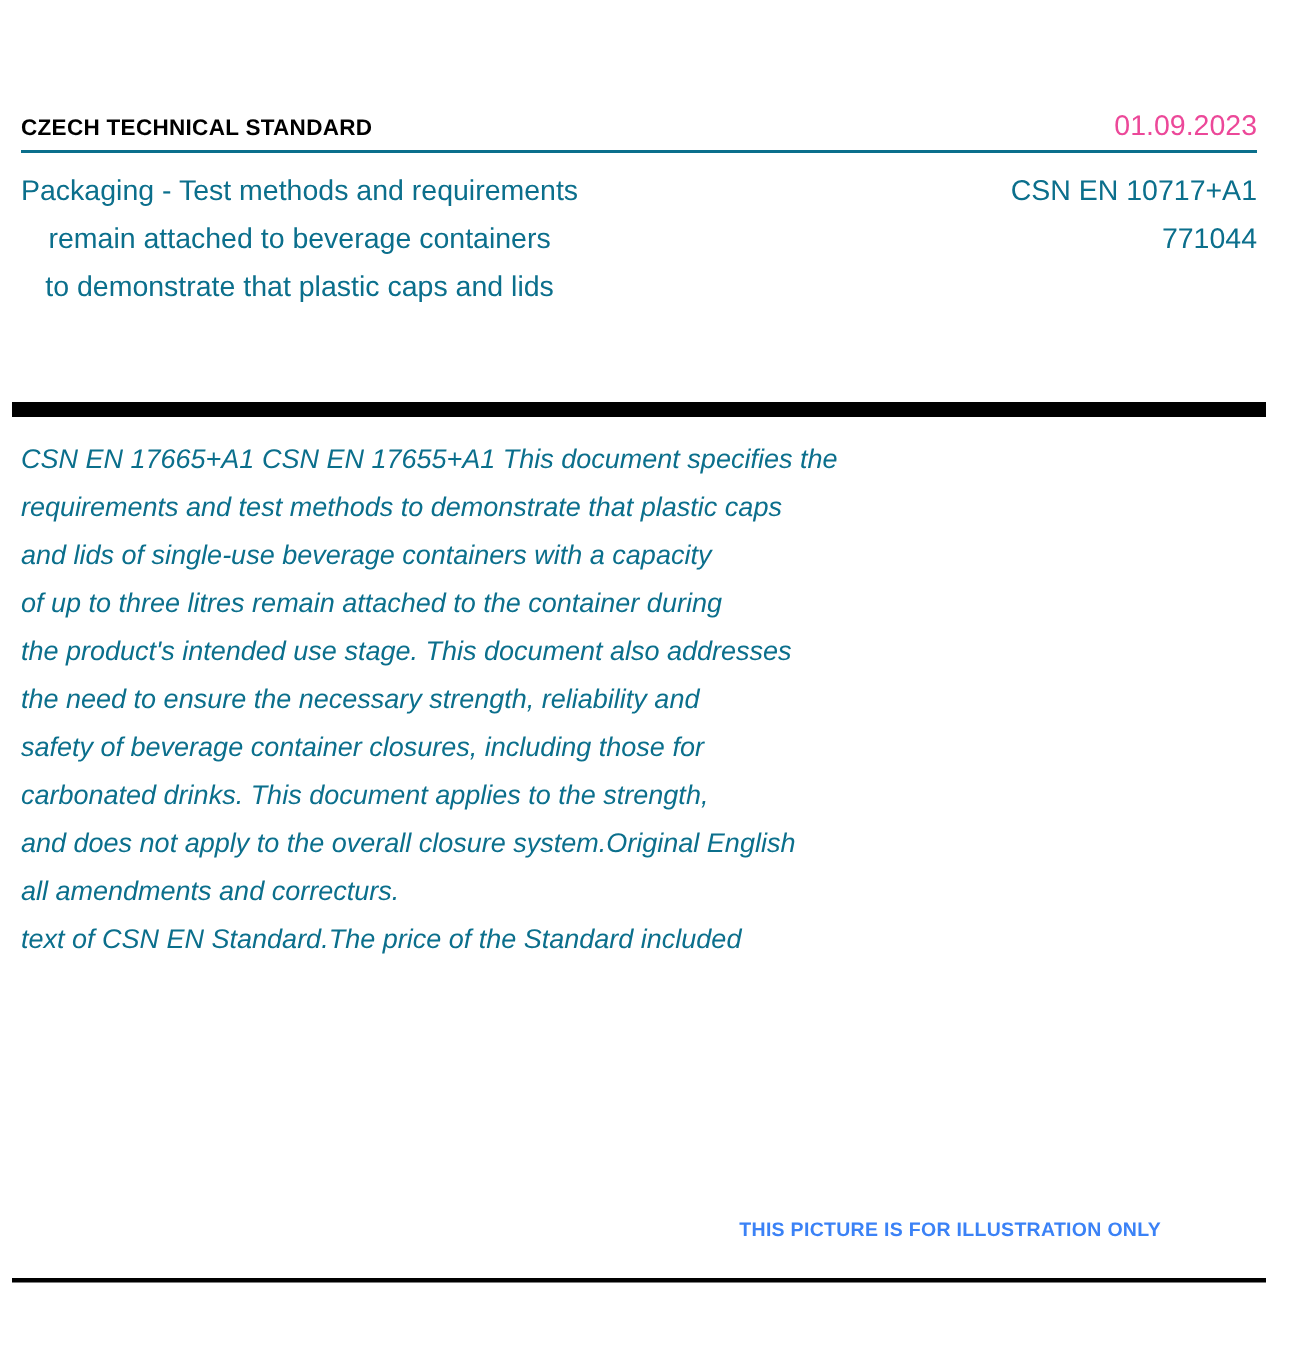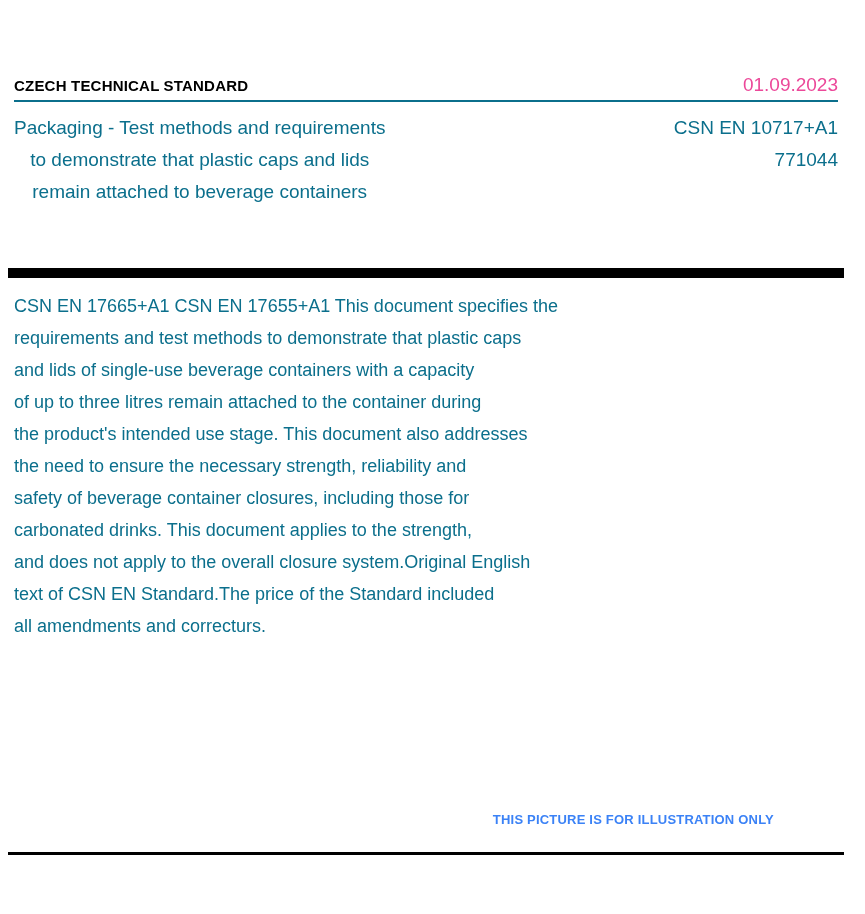--- a/index.html
+++ b/index.html
@@ -90,21 +90,21 @@
   
   .abstract {
     position: absolute;
     left: 14px;
     top: 290px;
     width: 700px;
     font-size: 18px;
     line-height: 32px;
     color: #0b6f8c;
   }
-  .abstract div { white-space: nowrap; }
+  .abstract div { white-space: nowrap; font-style: italic; }
 
   
   .illustration-note {
     position: absolute;
     left: 0;
     top: 812px;
     width: 774px;
     text-align: right;
     font-size: 13px;
     font-weight: bold;
@@ -162,43 +162,43 @@
 
   <div class="header">
     <div class="header-title">CZECH TECHNICAL STANDARD</div>
     <div class="header-date">01.09.2023</div>
   </div>
   <div class="header-rule"></div>
 
   <div class="title-block">
     <div class="title-left">
       <div>Packaging - Test methods and requirements</div>
+      <div>remain attached to beverage containers</div>
       <div>to demonstrate that plastic caps and lids</div>
-      <div>remain attached to beverage containers</div>
     </div>
     <div class="title-right">
       <div>CSN EN 10717+A1</div>
       <div>771044</div>
     </div>
   </div>
 
   <div class="thick-bar"></div>
 
   <div class="abstract">
     <div>CSN EN 17665+A1 CSN EN 17655+A1    This document specifies the</div>
     <div>requirements and test methods to demonstrate that plastic caps</div>
     <div>and lids of single-use beverage containers with a capacity</div>
     <div>of up to three litres remain attached to the container during</div>
     <div>the product's intended use stage. This document also addresses</div>
     <div>the need to ensure the necessary strength, reliability and</div>
     <div>safety of beverage container closures, including those for</div>
     <div>carbonated drinks.   This document applies to the strength,</div>
     <div>and does not apply to the overall closure system.Original English</div>
+    <div>all amendments and correcturs.</div>
     <div>text of CSN EN Standard.The price of the Standard included</div>
-    <div>all amendments and correcturs.</div>
   </div>
 
   <div class="ghost ghost-a">&nbsp;</div>
   <div class="ghost ghost-b">&nbsp;</div>
   <div class="ghost ghost-c">&nbsp;</div>
 
   <div class="illustration-note">THIS PICTURE IS FOR ILLUSTRATION ONLY</div>
 
   <div class="footer-rule"></div>
 

